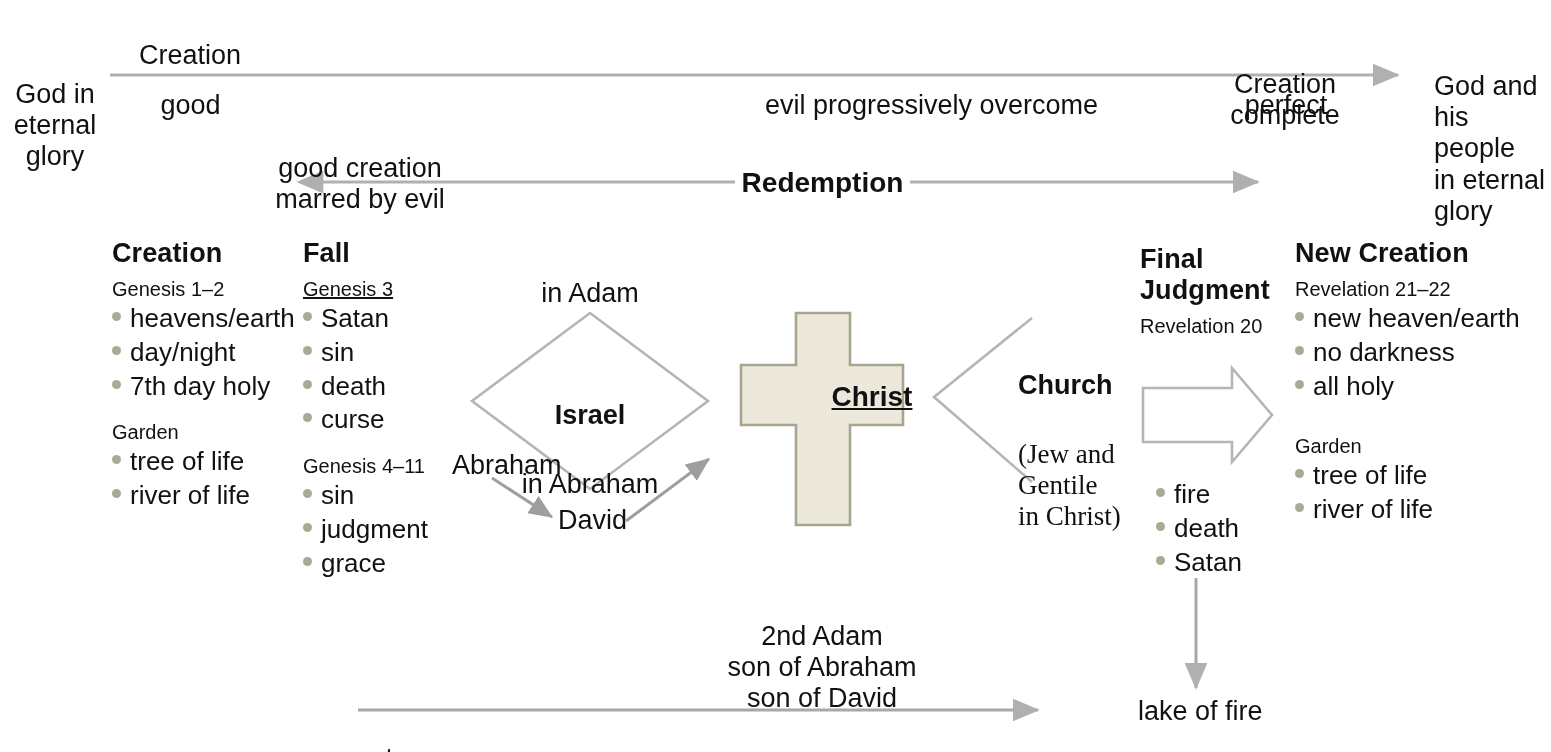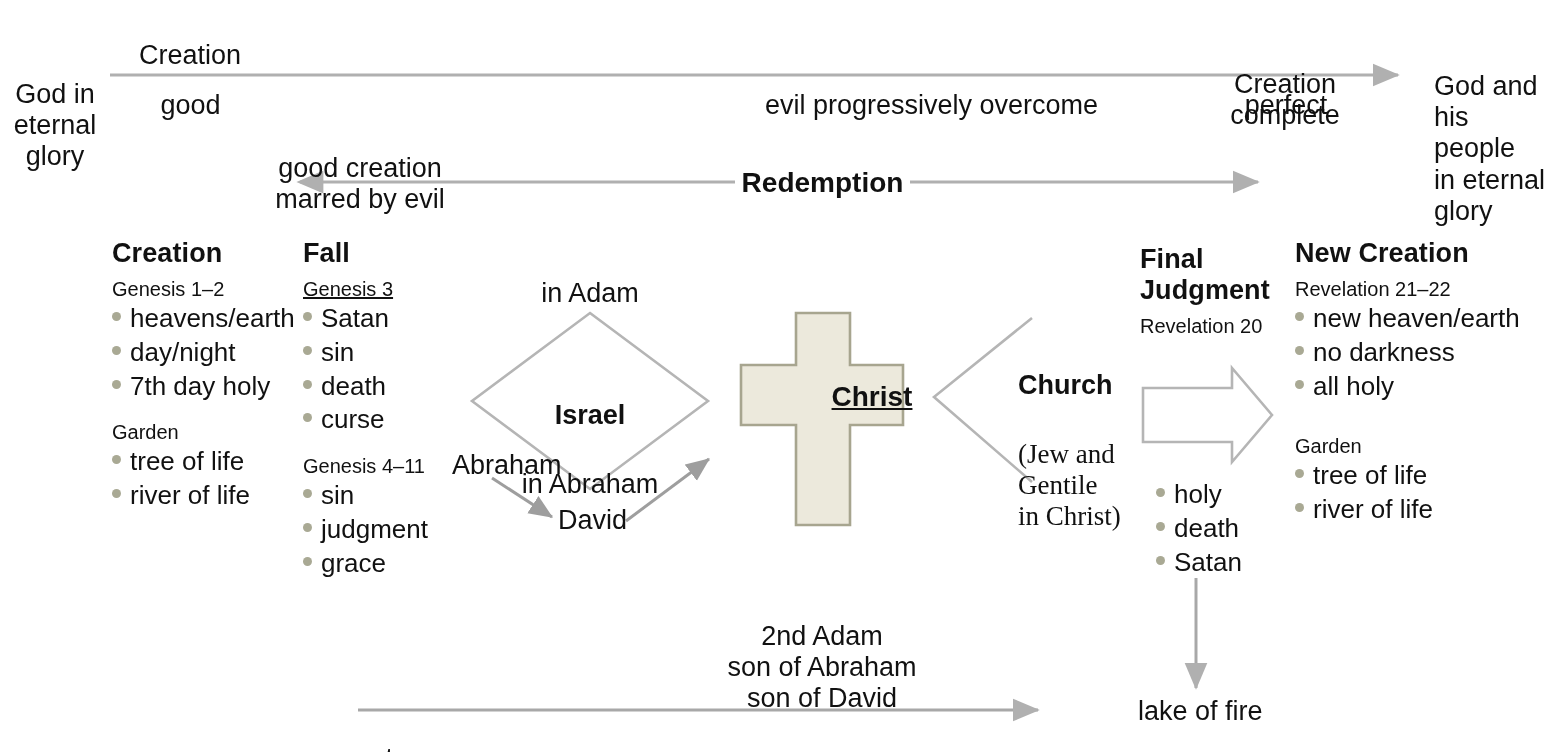--- a/index.html
+++ b/index.html
@@ -210,21 +210,21 @@
 
   <div class="blist" style="left:1140px;top:244px;width:160px;">
     <div class="hdr" style="white-space:pre-line;">Final
 Judgment</div>
     <div class="plain" style="margin-top:7px;">Revelation 20</div>
   </div>
 
   <div class="blist" style="left:1156px;top:478px;width:160px;">
     <div class="brow">
         <span class="bdot"></span>
-        <span class="blbl">holy</span>
+        <span class="blbl">fire</span>
       </div>
     <div class="brow">
         <span class="bdot"></span>
         <span class="blbl">death</span>
       </div>
     <div class="brow">
         <span class="bdot"></span>
         <span class="blbl">Satan</span>
       </div>
   </div>

